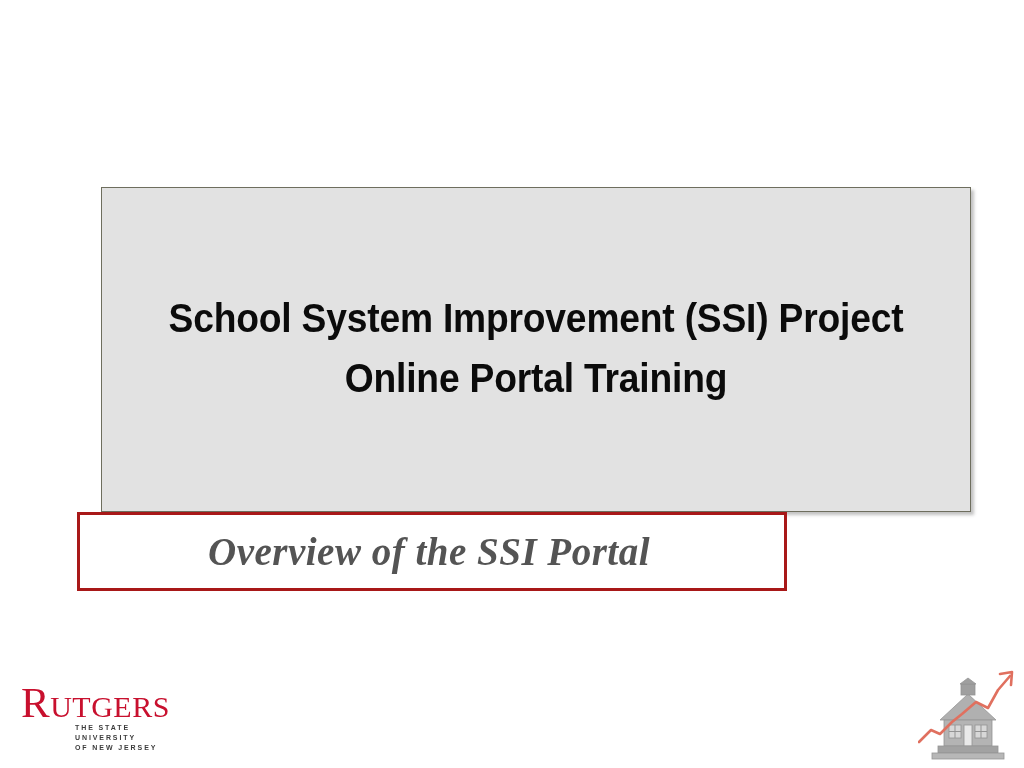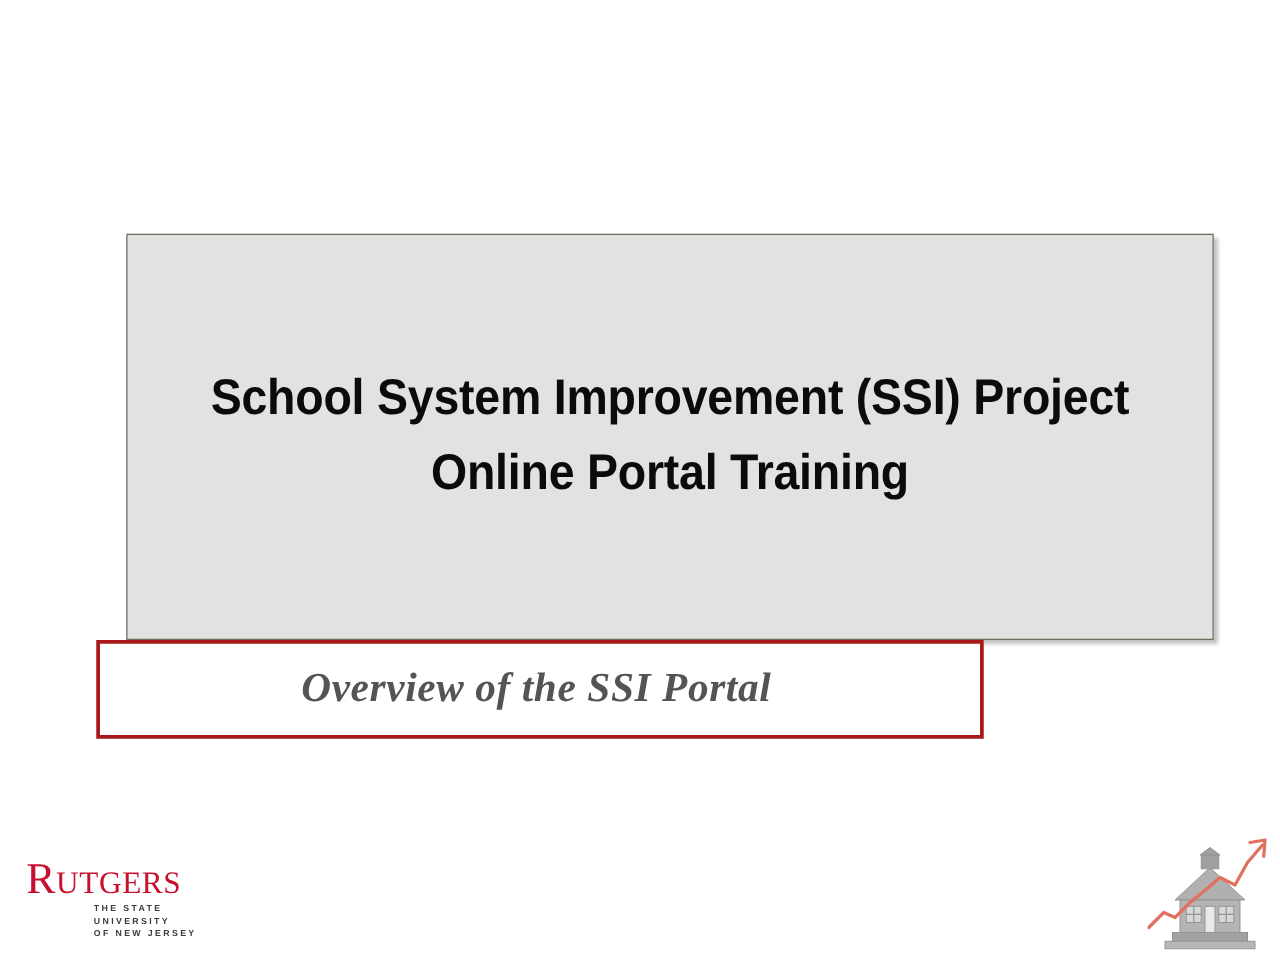--- a/index.html
+++ b/index.html
@@ -62,38 +62,38 @@
     box-sizing: border-box;
     display: flex;
     align-items: center;
     justify-content: center;
   }
   #subtitle-text {
     color: #545454;
     font-family: "Liberation Serif", serif;
     font-weight: bold;
     font-style: italic;
-    font-size: 33px;
+    font-size: 39px;
     letter-spacing: 0.5px;
     text-align: center;
     margin-left: -6px;
   }
 
   
   #rutgers-logo {
     position: absolute;
     left: 21px;
     top: 686px;
     width: 170px;
     height: 62px;
   }
   #rutgers-wordmark {
     font-family: "Liberation Serif", serif;
     color: #c8102e;
-    font-size: 35px;
+    font-size: 43px;
     line-height: 33px;
     letter-spacing: 0.5px;
     font-variant: small-caps;
     font-weight: normal;
     white-space: nowrap;
   }
   #rutgers-tagline {
     margin-top: 4px;
     margin-left: 54px;
     font-family: "Liberation Sans", sans-serif;

